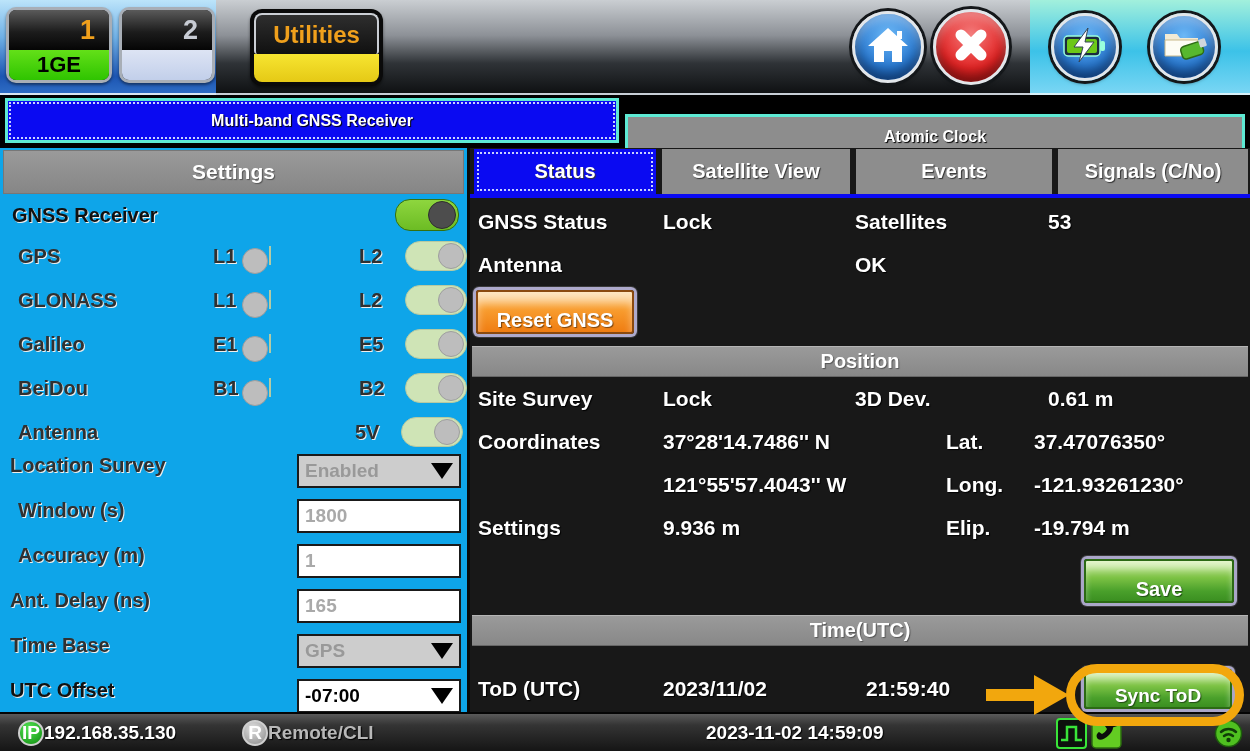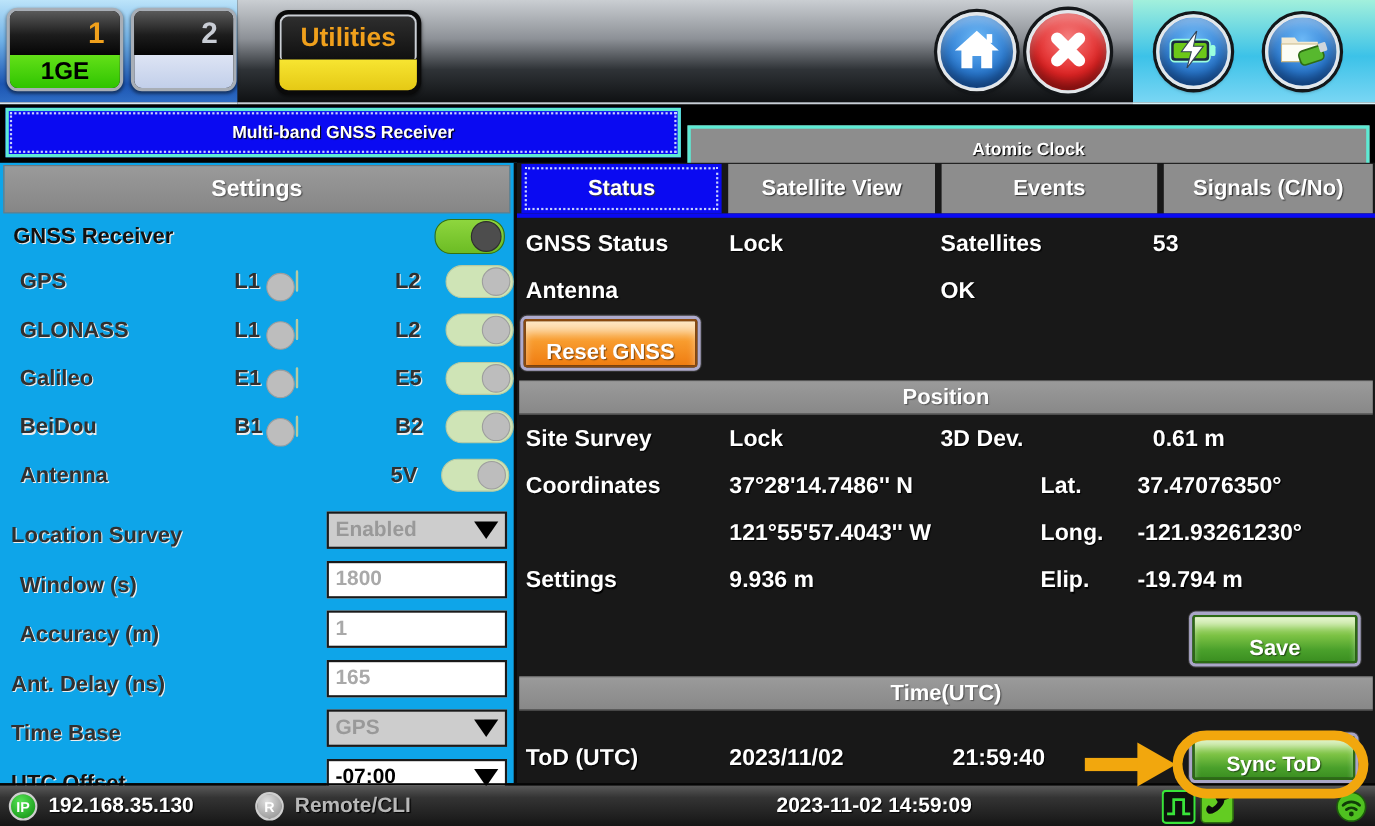--- a/index.html
+++ b/index.html
@@ -71,21 +71,21 @@
   .cband2{width:46px;margin-left:20px;}
   .ctog{width:70px;}
 
   .toggle{position:relative;width:62px;height:30px;border-radius:15px;cursor:pointer;}
   .toggle .knob{position:absolute;top:1px;right:2px;width:26px;height:26px;border-radius:50%;}
   .tog-dim{background:#cfe4b6;border:1px solid #b6caa2;}
   .tog-dim .knob{background:#bdbdbd;border:1px solid #9e9e9e;}
   .tog-master{width:64px;height:32px;background:linear-gradient(#8ed63e,#6cbc24);border:1px solid #35700f;margin-left:auto;}
   .tog-master .knob{width:28px;height:28px;background:#4d4d4d;border:1px solid #2e2e2e;}
 
-  .field-row{height:45px;display:flex;align-items:flex-end;padding:0 6px 0 10px;}
+  .field-row{height:45px;display:flex;align-items:flex-start;padding:0 6px 0 10px;}
   .field-row .lbl{flex:1;}
   .lbl-indent{padding-left:8px;}
   .ctrl{width:164px;height:34px;border:2px solid #1a1a1a;display:flex;align-items:center;
     padding:0 6px;font-weight:bold;font-size:19px;}
   .ctrl-sel-dis{background:#cdcdcd;color:#999;}
   .ctrl-sel-en{background:#fff;color:#000;}
   .ctrl-input{background:#fff;}
   .ctrl-input input{border:none;outline:none;width:100%;background:transparent;
     font-weight:bold;font-size:19px;color:#a9a9a9;padding:0;}
   .dd-arrow{margin-left:auto;width:0;height:0;border-left:11px solid transparent;
@@ -123,21 +123,21 @@
     box-shadow:0 0 0 3px #aeaacc,0 0 0 4px #3a3a3a,inset 0 10px 8px rgba(255,255,255,.45);}
   .pill-green{background:linear-gradient(#d4f0aa,#7cc244 42%,#4aa02b 75%,#3b8f21);
     border:2px solid #2c6a14;box-shadow:0 0 0 3px #aaa6c8,0 0 0 4px #3a3a3a,inset 0 8px 6px rgba(255,255,255,.4);}
   .btn-save{position:absolute;right:16px;top:10px;width:150px;height:44px;font-size:20px;}
   .btn-sync{position:absolute;right:18px;top:3px;width:148px;height:40px;font-size:19px;}
 
   
   .bottom-bar{position:absolute;top:712px;left:0;width:1250px;height:39px;
     background:linear-gradient(#5a5a5a,#343434 30%,#151515 100%);border-top:2px solid #050505;}
   .badge{position:absolute;top:6px;width:26px;height:26px;border-radius:50%;border:2px solid #cfcfcf;
-    display:flex;align-items:center;justify-content:center;font-weight:bold;font-size:13px;color:#fff;}
+    display:flex;align-items:center;justify-content:center;font-weight:bold;font-size:19px;color:#fff;margin-left:10px;}
   .badge-ip{left:8px;background:radial-gradient(circle at 40% 30%,#55e455,#0d8a0d);}
   .badge-r{left:232px;background:radial-gradient(circle at 40% 30%,#e0e0e0,#8a8a8a);}
   .bb-text{position:absolute;top:8px;font-weight:bold;font-size:19px;text-shadow:1px 1px 1px #000;}
   .bb-ip{left:44px;color:#fff;}
   .bb-mode{left:268px;color:#b8b8b8;}
   .bb-dt{left:706px;color:#fff;}
   .bb-icon{position:absolute;top:4px;width:31px;height:31px;}
 
   
   .anno-ring{position:absolute;left:1066px;top:664px;width:178px;height:62px;

